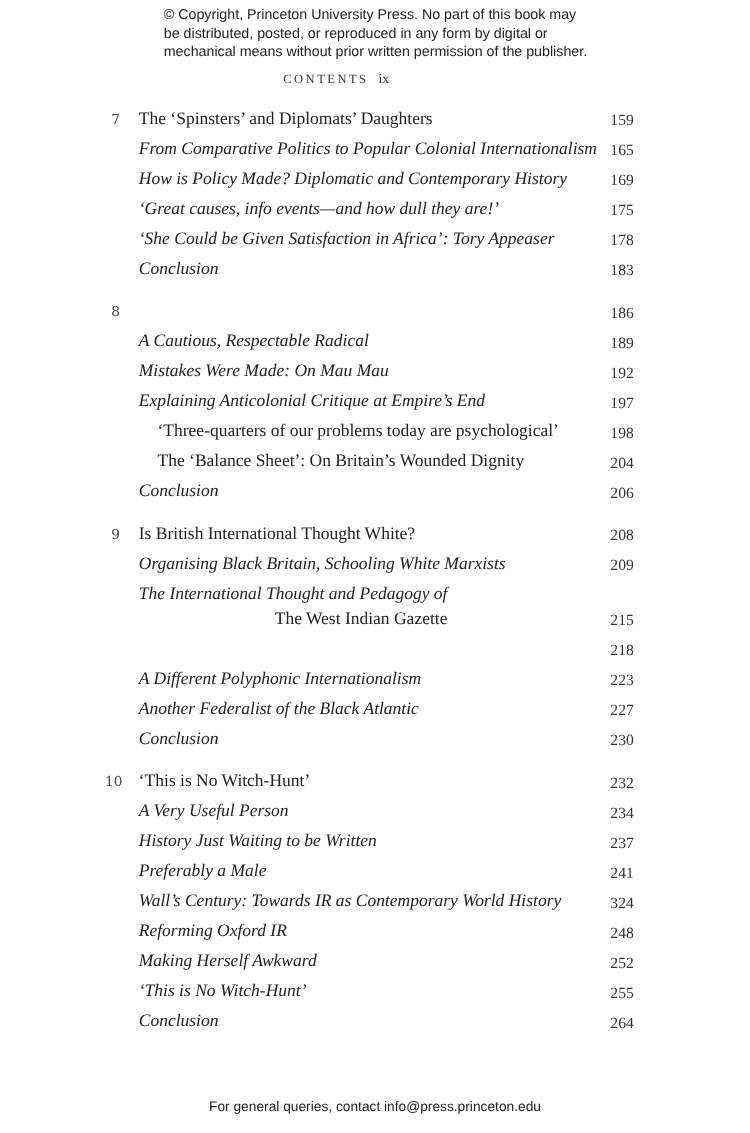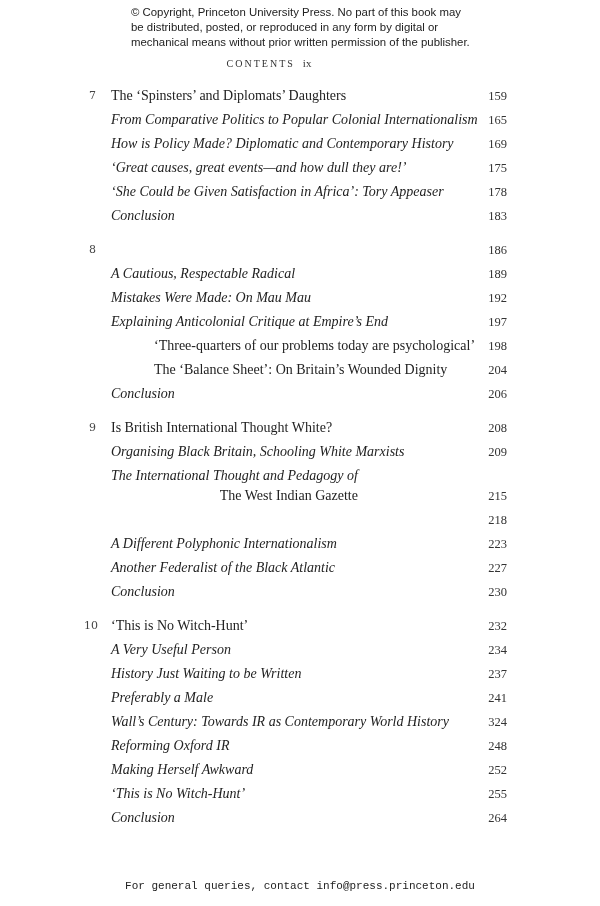--- a/index.html
+++ b/index.html
@@ -27,31 +27,31 @@
       position: relative; height: 24px; font-size: 12.2px; line-height: 24px;
     }
     .row .num {
       position: absolute; left: 89px; width: 14px; font-size: 11px; color: #444;
     }
     .row .num.wide { left: 84px; }
     .row .title {
       position: absolute; left: 111px; white-space: nowrap; font-family: "Liberation Serif", serif; font-size: 14px; text-align: right;
     }
     .row .title.italic { font-style: italic; }
-    .row .title.sub { left: 126px; margin-left: 28px; }
+    .row .title.sub { left: 126px; }
     .row .page {
       position: absolute; right: 93px; font-family: "Liberation Serif", serif; font-size: 12.5px; color: #333;
     }
     .row.twoline { height: 44px; }
     .row.twoline .title { line-height: 20px; top: 2px; }
     .row.twoline .page { top: 20px; }
     .title .line2 { display: block; font-style: normal; }
     .footer {
       position: absolute; left: 0; top: 880px; width: 600px; text-align: center;
-      font-family: Liberation Mono, monospace; font-size: 11px; color: #222;
+      font-family: Liberation Sans, sans-serif; font-size: 11px; color: #222;
     }
   </style>
 </head>
 <body>
 
 <div class="copyright">© Copyright, Princeton University Press. No part of this book may be distributed, posted, or reproduced in any form by digital or mechanical means without prior written permission of the publisher.</div>
 
 <div class="running-head">
   <span>CONTENTS</span><span class="pg">ix</span>
 </div>
@@ -66,21 +66,21 @@
     </div>
     <div class="row">
       <span class="title italic">From Comparative Politics to Popular Colonial Internationalism</span>
       <span class="page">165</span>
     </div>
     <div class="row">
       <span class="title italic">How is Policy Made? Diplomatic and Contemporary History</span>
       <span class="page">169</span>
     </div>
     <div class="row">
-      <span class="title italic">‘Great causes, great events—and how dull they are!’</span>
+      <span class="title italic">‘Great causes, info events—and how dull they are!’</span>
       <span class="page">175</span>
     </div>
     <div class="row">
       <span class="title italic">‘She Could be Given Satisfaction in Africa’: Tory Appeaser</span>
       <span class="page">178</span>
     </div>
     <div class="row">
       <span class="title italic">Conclusion</span>
       <span class="page">183</span>
     </div>

